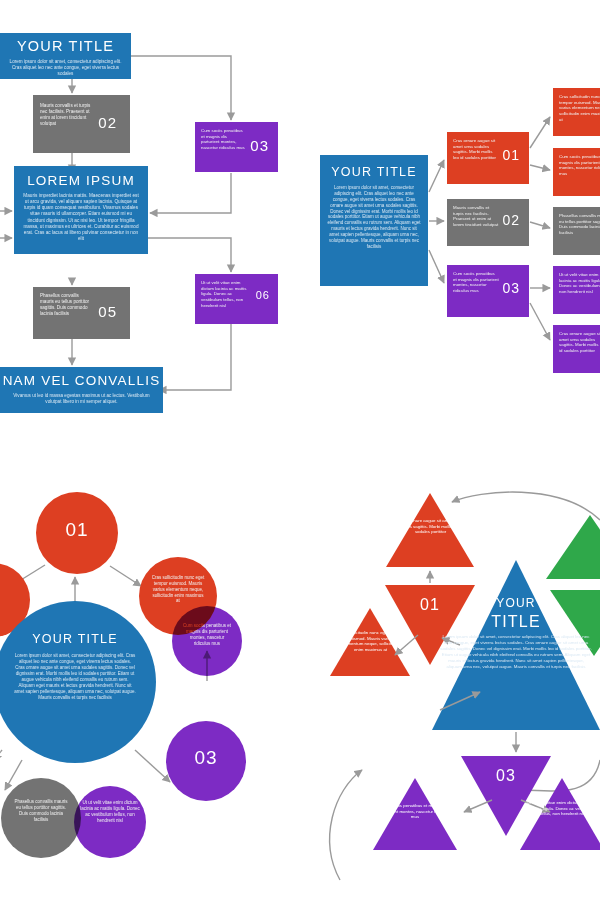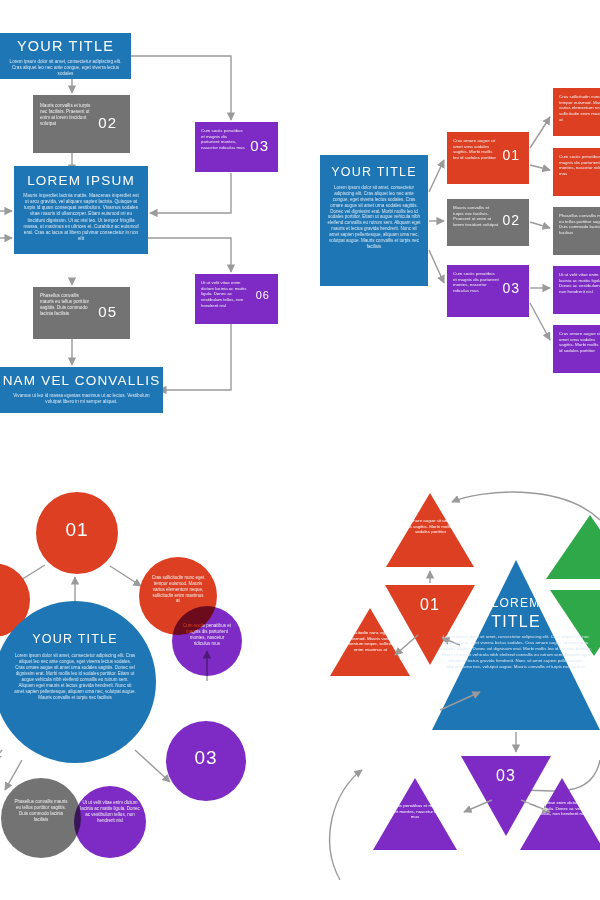--- a/index.html
+++ b/index.html
@@ -256,21 +256,21 @@
         <path d="M140,250 L180,232"></path>
       </g>
     </svg>
 
     <div class="tri-lbl" style="left:94px;top:58px;width:73px;font-size:4.4px;line-height:1.3;">Cras ornare augue sit amet urna sodales sagittis. Morbi mollis leo id sodales porttitor</div>
 
     <div class="tri-lbl num" style="left:100px;top:136px;width:60px;font-size:16px;">01</div>
 
     <div class="tri-lbl" style="left:37px;top:170px;width:67px;font-size:4.4px;line-height:1.3;">Cras sollicitudin nunc eget tempor euismod. Mauris varius elementum neque, sollicitudin enim maximus at</div>
 
-    <div class="ttl" style="position:absolute;left:166px;top:137px;width:100px;font-size:12px;">LOREM</div>
+    <div class="ttl" style="position:absolute;left:166px;top:137px;width:100px;font-size:12px;">YOUR</div>
     <div class="ttl" style="position:absolute;left:166px;top:153px;width:100px;font-size:16px;">TITLE</div>
     <div class="body" style="position:absolute;left:140px;top:174px;width:152px;font-size:4.4px;line-height:1.35;">Lorem ipsum dolor sit amet, consectetur adipiscing elit. Cras aliquet leo nec ante congue, eget viverra lectus sodales. Cras ornare augue sit amet urna sodales sagittis. Donec vel dignissim erat. Morbi mollis leo id sodales porttitor. Etiam ut augue vehicula nibh eleifend convallis eu rutrum sem. Aliquam eget mauris et lectus gravida hendrerit. Nunc sit amet sapien pellentesque, aliquam urna nec, volutpat augue. Mauris convallis et turpis nec facilisis</div>
 
     <div class="tri-lbl num" style="left:176px;top:307px;width:60px;font-size:16px;">03</div>
 
     <div class="tri-lbl" style="left:79px;top:343px;width:72px;font-size:4.4px;line-height:1.3;">Cum sociis penatibus et magnis dis parturient montes, nascetur ridiculus mus</div>
 
     <div class="tri-lbl" style="left:226px;top:340px;width:74px;font-size:4.4px;line-height:1.3;">Ut ut velit vitae enim dictum lacinia ac mattis ligula. Donec ac vestibulum tellus, non hendrerit nisl</div>
   </div>
 

